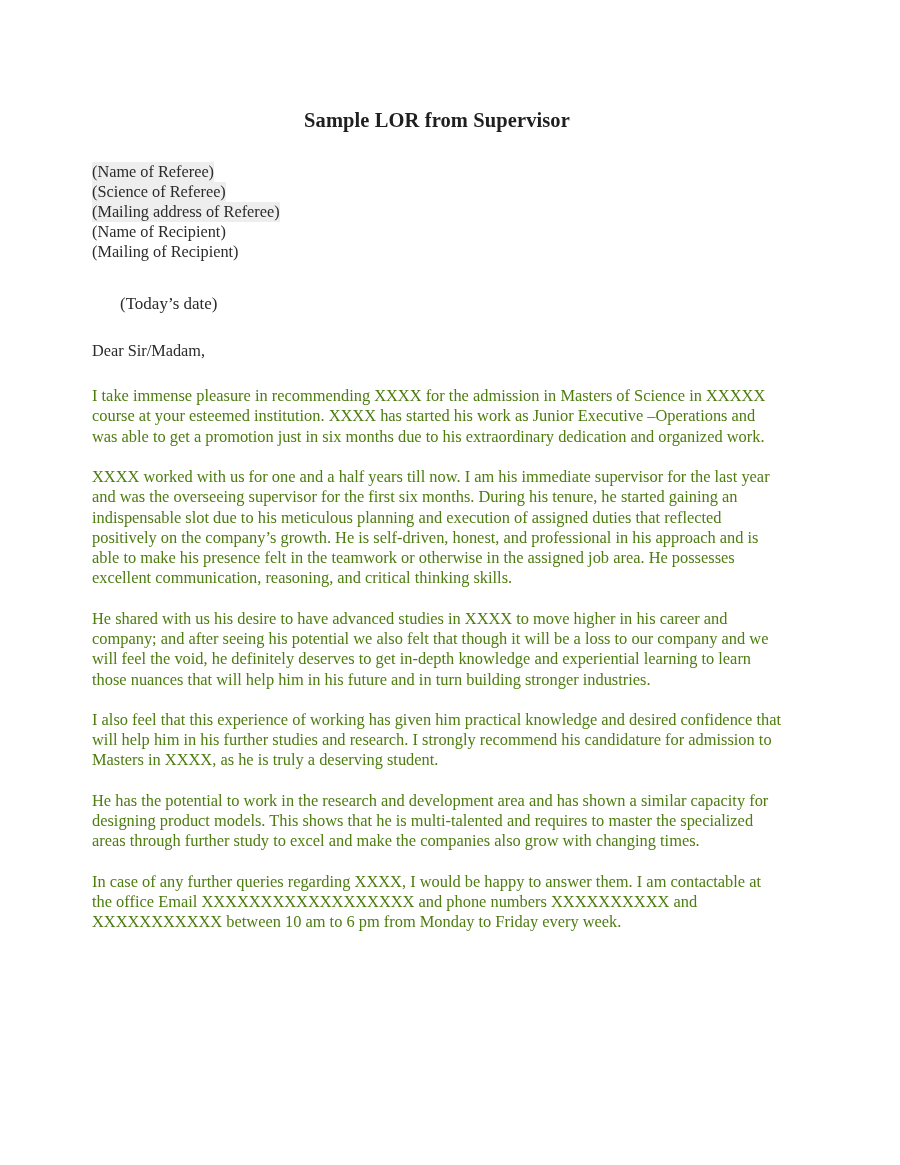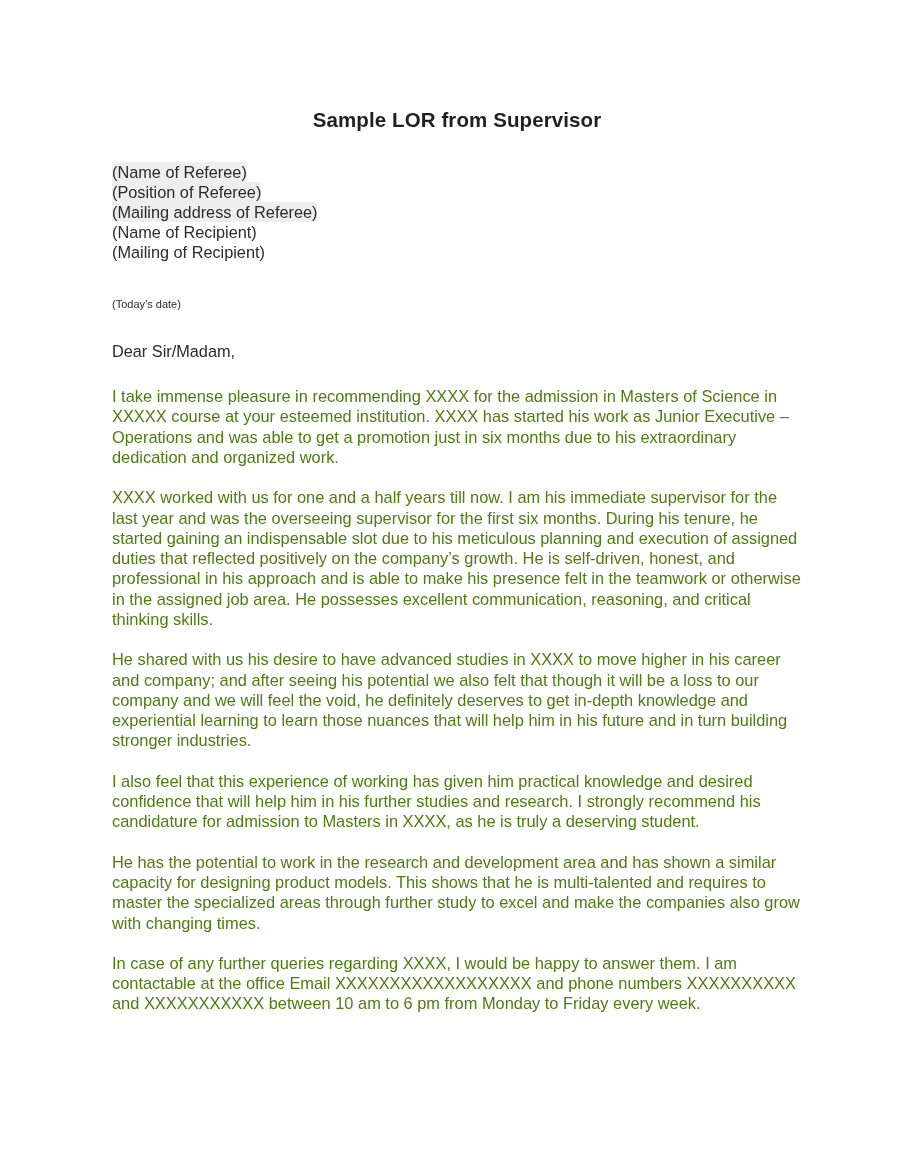--- a/index.html
+++ b/index.html
@@ -16,23 +16,24 @@
     margin: 0 auto;
     background: #ffffff;
     overflow: hidden;
     font-family: "Liberation Sans", sans-serif;
     color: #2b2b2b;
     -webkit-font-smoothing: antialiased;
   }
 
   .doc-body {
     position: absolute;
-    left: 112px;
+    left: 92px;
     top: 0;
     width: 690px;
+    font-family: Liberation Serif, serif;
   }
 
   .doc-title {
     text-align: center;
     font-size: 20.5px;
     font-weight: bold;
     color: #1f1f1f;
     letter-spacing: 0.1px;
     margin: 0;
     padding-top: 108px;
@@ -51,22 +52,23 @@
     width: fit-content;
     text-align: right;
   }
 
   .address-line.highlighted {
     background-color: #eeeeee;
   }
 
   .date-line {
     margin-top: 31px;
-    font-size: 11px;
+    font-size: 17px;
     line-height: 20.2px;
+    margin-left: 28px;
   }
 
   .salutation {
     margin-top: 27px;
     font-size: 16.3px;
     line-height: 20.2px;
   }
 
   .para {
     margin-top: 20px;
@@ -89,21 +91,21 @@
 </head>
 <body>
 
 <div class="page">
   <div class="doc-body">
 
     <h1 class="doc-title">Sample LOR from Supervisor</h1>
 
     <div class="address-block">
       <div class="address-line highlighted">(Name of Referee)</div>
-      <div class="address-line highlighted">(Position of Referee)</div>
+      <div class="address-line highlighted">(Science of Referee)</div>
       <div class="address-line highlighted">(Mailing address of Referee)</div>
       <div class="address-line">(Name of Recipient)</div>
       <div class="address-line">(Mailing of Recipient)</div>
     </div>
 
     <div class="date-line">(Today’s date)</div>
 
     <div class="salutation">Dear Sir/Madam,</div>
 
     <p class="para first-para">I take immense pleasure in recommending XXXX for the admission in Masters of Science in XXXXX course at your esteemed institution. XXXX has started his work as Junior Executive –Operations and was able to get a promotion just in six months due to his extraordinary dedication and organized work.</p>

